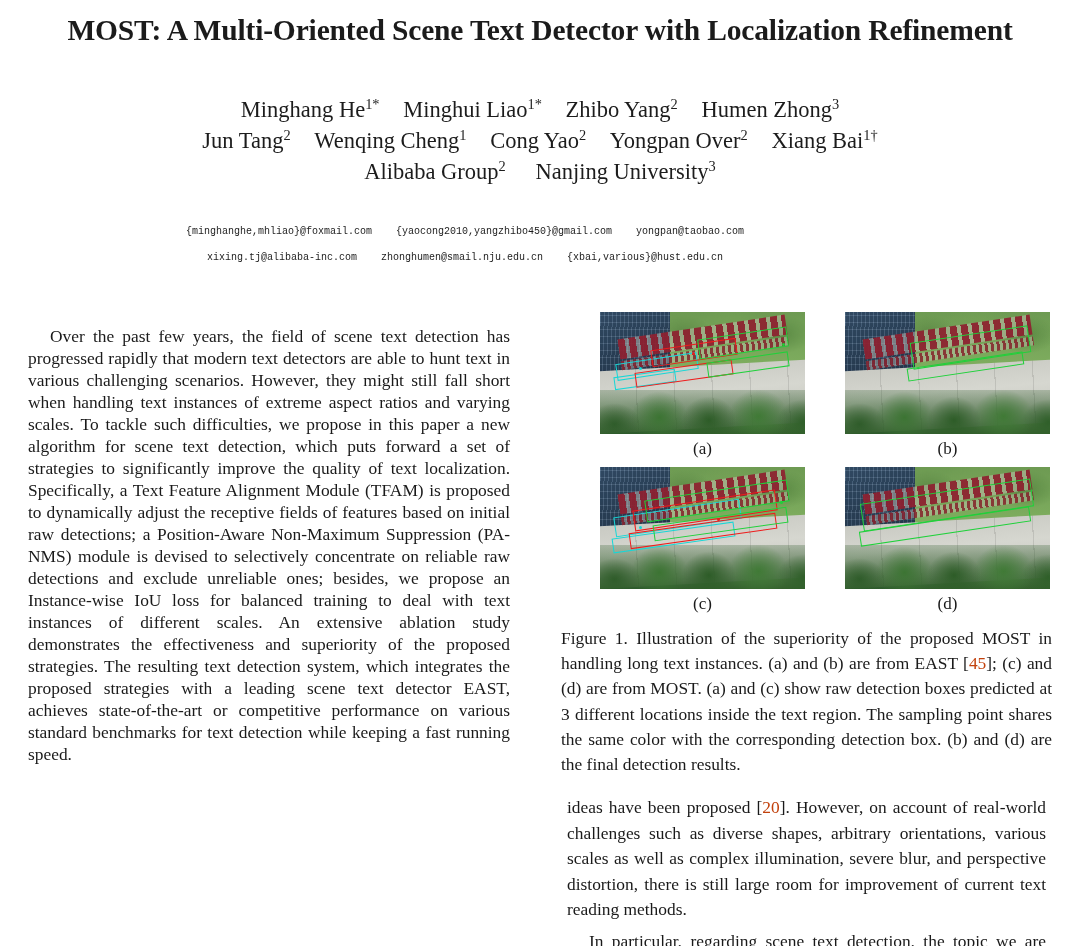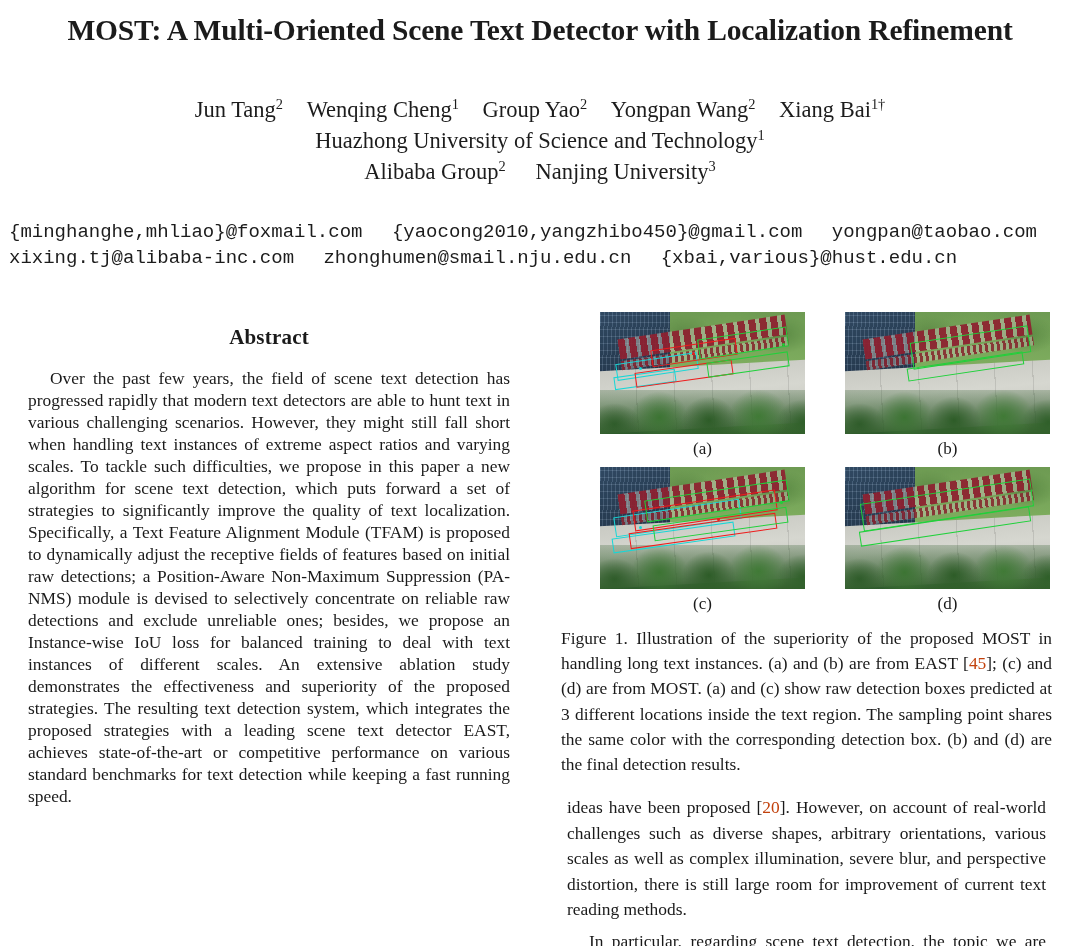--- a/index.html
+++ b/index.html
@@ -51,21 +51,21 @@
   .affil { margin: 0 12px; }
 
   
   #emails-block {
     position: absolute;
     top: 219px;
     left: 0;
     width: 930px;
     text-align: center;
     font-family: "Liberation Mono", "DejaVu Sans Mono", monospace;
-    font-size: 19px;
+    font-size: 10px;
     line-height: 26px;
     color: #1c1c1c;
   }
   .email-line { white-space: nowrap; }
   .email { margin: 0 9px; }
 
   
   #left-column {
     position: absolute;
     left: 28px;
@@ -213,28 +213,31 @@
   }
   #body-text p + p { text-indent: 22px; }
 </style>
 </head>
 <body>
 
 <div id="paper-title">MOST: A Multi-Oriented Scene Text Detector with Localization Refinement</div>
 
 <div id="authors-block">
   <div class="author-line">
+    <span class="author"><span>Minghang He</span><sup>1*</sup></span>
+    <span class="author"><span>Minghui Liao</span><sup>1*</sup></span>
+    <span class="author"><span>Zhibo Yang</span><sup>2</sup></span>
+    <span class="author"><span>Humen Zhong</span><sup>3</sup></span>
+  </div>
+  <div class="author-line">
     <span class="author"><span>Jun Tang</span><sup>2</sup></span>
     <span class="author"><span>Wenqing Cheng</span><sup>1</sup></span>
-    <span class="author"><span>Group Yao</span><sup>2</sup></span>
-    <span class="author"><span>Yongpan Wang</span><sup>2</sup></span>
+    <span class="author"><span>Cong Yao</span><sup>2</sup></span>
+    <span class="author"><span>Yongpan Over</span><sup>2</sup></span>
     <span class="author"><span>Xiang Bai</span><sup>1†</sup></span>
-  </div>
-  <div class="author-line">
-    <span class="affil"><span>Huazhong University of Science and Technology</span><sup>1</sup></span>
   </div>
   <div class="author-line">
     <span class="affil"><span>Alibaba Group</span><sup>2</sup></span>
     <span class="affil"><span>Nanjing University</span><sup>3</sup></span>
   </div>
 </div>
 
 <div id="emails-block">
   <div class="email-line">
     <span class="email">{minghanghe,mhliao}@foxmail.com</span>
@@ -242,21 +245,20 @@
     <span class="email">yongpan@taobao.com</span>
   </div>
   <div class="email-line">
     <span class="email">xixing.tj@alibaba-inc.com</span>
     <span class="email">zhonghumen@smail.nju.edu.cn</span>
     <span class="email">{xbai,various}@hust.edu.cn</span>
   </div>
 </div>
 
 <div id="left-column">
-  <h2 id="abstract-heading">Abstract</h2>
   <p id="abstract-text">Over the past few years, the field of scene text detection has progressed rapidly that modern text detectors are able to hunt text in various challenging scenarios. However, they might still fall short when handling text instances of extreme aspect ratios and varying scales. To tackle such difficulties, we propose in this paper a new algorithm for scene text detection, which puts forward a set of strategies to significantly improve the quality of text localization. Specifically, a Text Feature Alignment Module (TFAM) is proposed to dynamically adjust the receptive fields of features based on initial raw detections; a Position-Aware Non-Maximum Suppression (PA-NMS) module is devised to selectively concentrate on reliable raw detections and exclude unreliable ones; besides, we propose an Instance-wise IoU loss for balanced training to deal with text instances of different scales. An extensive ablation study demonstrates the effectiveness and superiority of the proposed strategies. The resulting text detection system, which integrates the proposed strategies with a leading scene text detector EAST, achieves state-of-the-art or competitive performance on various standard benchmarks for text detection while keeping a fast running speed.</p>
 </div>
 
 <div id="right-column">
 
   <div id="figure-grid">
 
     <div class="fig-row">
 
       <div class="fig-cell">

